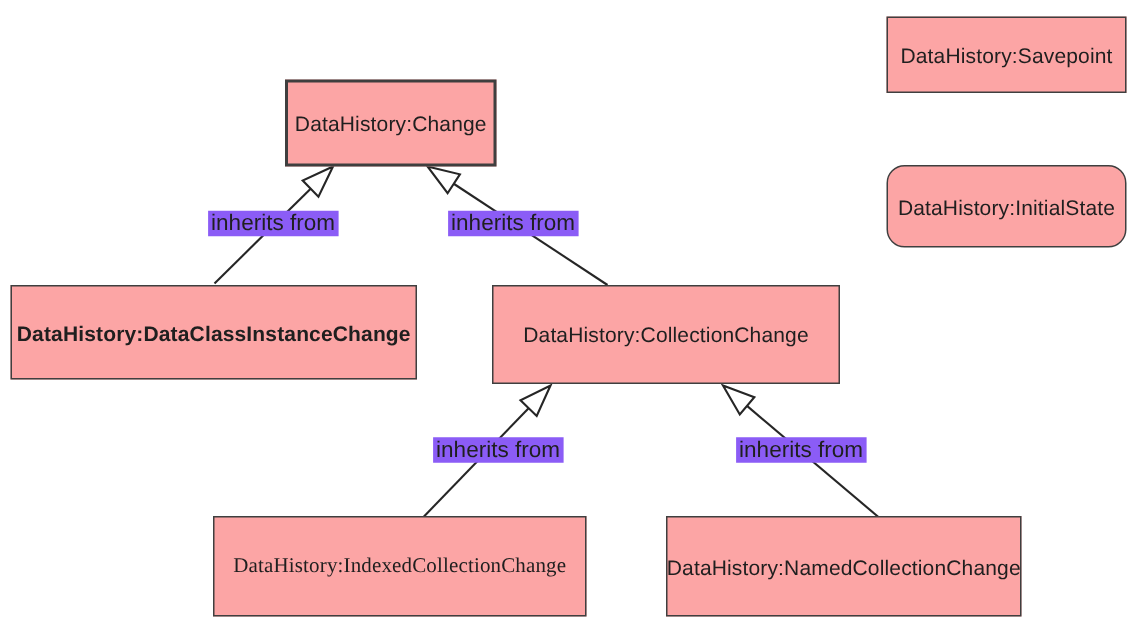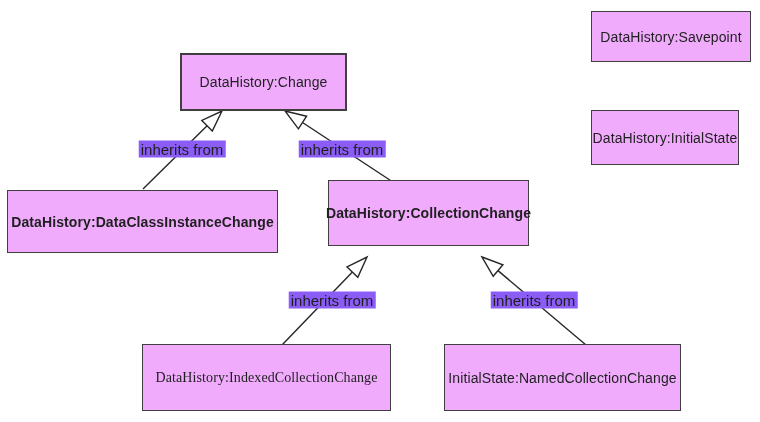--- a/index.html
+++ b/index.html
@@ -15,21 +15,21 @@
     width:760px;height:422px;
     background:var(--bg);
     overflow:hidden;
   }
   #edges-svg{position:absolute;left:0;top:0;width:760px;height:422px;}
   #edges-svg line{stroke:var(--line);stroke-width:1.4;}
   #edges-svg polygon{fill:#ffffff;stroke:var(--line);stroke-width:1.4;}
   .class-box{
     position:absolute;
     box-sizing:border-box;
-    background:#f0abfc;
+    background:#fca5a5;
     border:1.5px solid var(--border);
     display:flex;align-items:center;justify-content:center;
     text-align:center;
     font-size:14px;color:var(--text);
     letter-spacing:0.1px;
     white-space:nowrap;
   }
   .class-box.bold-border{border-width:2px;}
   .edge-label{
     position:absolute;
@@ -53,33 +53,33 @@
     <line x1="405" y1="190" x2="302.5" y2="122.5"></line>
     <polygon points="285,111 306.6,116.2 298.4,128.8"></polygon>
 
     <line x1="282" y1="345" x2="352.4" y2="272.1"></line>
     <polygon points="367,257 357.8,277.3 347.0,266.9"></polygon>
 
     <line x1="586" y1="345" x2="498" y2="270.6"></line>
     <polygon points="482,257 502.9,264.8 493.2,276.3"></polygon>
   </svg>
 
-  <div class="class-box bold-border" style="left:180px;top:53px;width:167px;height:58px;">DataHistory:Change</div>
+  <div class="class-box bold-border" style="left:190px;top:53px;width:141px;height:58px;">DataHistory:Change</div>
 
   <div class="class-box" style="left:591px;top:11px;width:160px;height:51px;">DataHistory:Savepoint</div>
 
-  <div class="class-box" style="left:591px;top:110px;width:148px;height:55px;">DataHistory:InitialState</div>
+  <div class="class-box" style="left:591px;top:110px;width:160px;height:55px;border-radius:12px;">DataHistory:InitialState</div>
 
   <div class="class-box" style="left:7px;top:190px;width:271px;height:63px;font-weight:bold;">DataHistory:DataClassInstanceChange</div>
 
-  <div class="class-box" style="left:328px;top:180px;width:201px;height:66px;font-weight:bold;">DataHistory:CollectionChange</div>
+  <div class="class-box" style="left:328px;top:190px;width:232px;height:66px;">DataHistory:CollectionChange</div>
 
   <div class="class-box" style="left:142px;top:344px;width:249px;height:67px;font-family:Liberation Serif, serif;">DataHistory:IndexedCollectionChange</div>
 
-  <div class="class-box" style="left:444px;top:344px;width:237px;height:67px;">InitialState:NamedCollectionChange</div>
+  <div class="class-box" style="left:444px;top:344px;width:237px;height:67px;">DataHistory:NamedCollectionChange</div>
 
   <div class="edge-label" style="left:182px;top:149px;">inherits from</div>
 
   <div class="edge-label" style="left:342px;top:149px;">inherits from</div>
 
   <div class="edge-label" style="left:332px;top:300px;">inherits from</div>
 
   <div class="edge-label" style="left:534px;top:300px;">inherits from</div>
 
 </div>

